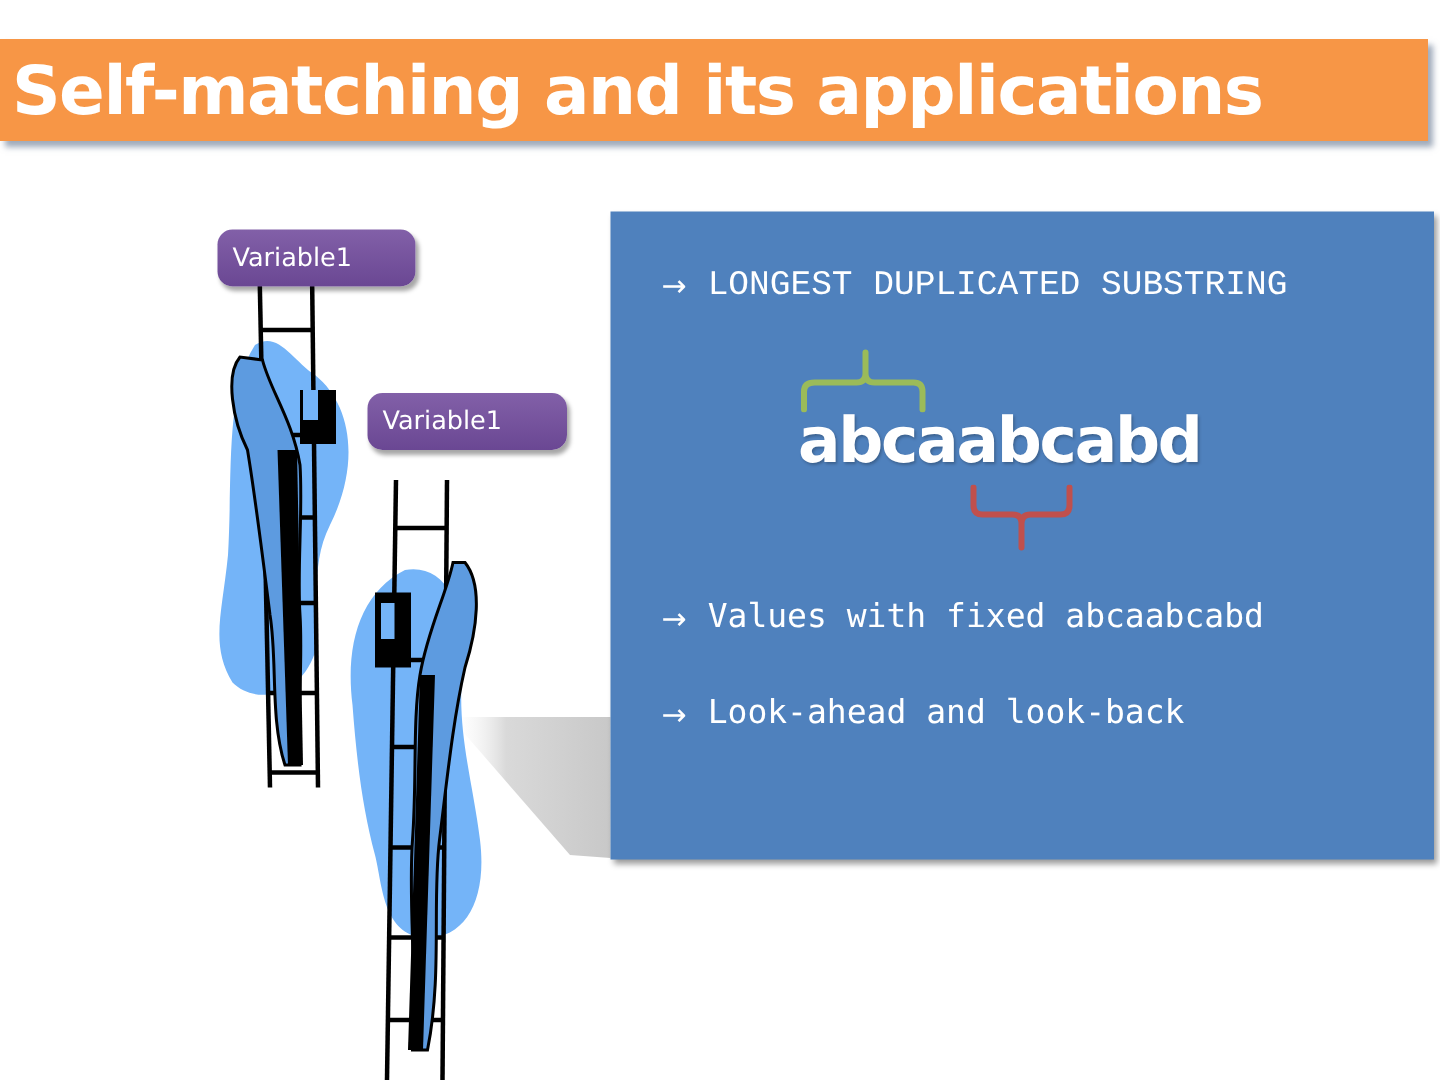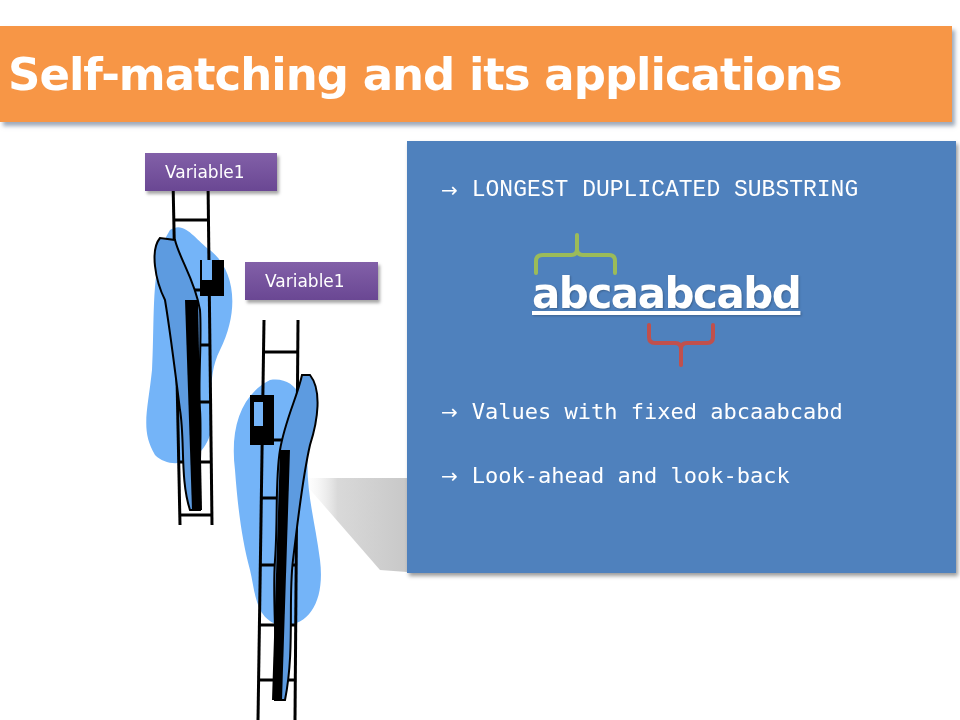--- a/index.html
+++ b/index.html
@@ -1,25 +1,25 @@
 <!DOCTYPE html>
 <html><head>
 <meta charset="utf-8">
 <style>
   html, body { margin:0; padding:0; }
   body { width:960px; height:720px; background:#ffffff; position:relative; overflow:hidden; font-family:"DejaVu Sans", sans-serif; }
-  .title-bar { position:absolute; left:0; top:26px; width:952px; height:96px; background:#f79646; box-shadow:3px 4px 4px rgba(80,100,130,0.55); display:flex; align-items:center; }
+  .title-bar { position:absolute; left:0; top:26px; width:952px; height:68px; background:#f79646; box-shadow:3px 4px 4px rgba(80,100,130,0.55); display:flex; align-items:center; }
   .title-text { color:#ffffff; font-family:"DejaVu Sans", sans-serif; font-weight:bold; font-size:45px; letter-spacing:-1px; margin-left:8px; white-space:nowrap; }
-  .label-box { position:absolute; height:38px; background:linear-gradient(#8260a8,#6a4793); color:#fff; font-family:"DejaVu Sans", sans-serif; font-size:17px; display:flex; align-items:center; padding-left:20px; box-sizing:border-box; box-shadow:2px 3px 3px rgba(0,0,0,0.35); }
+  .label-box { position:absolute; height:38px; background:linear-gradient(#8260a8,#6a4793); color:#fff; font-family:"DejaVu Sans", sans-serif; font-size:17px; display:flex; align-items:center; padding-left:10px; box-sizing:border-box; box-shadow:2px 3px 3px rgba(0,0,0,0.35);border-radius:10px; }
   .shadow-wedge { position:absolute; left:0; top:0; }
   .panel { position:absolute; left:407px; top:141px; width:549px; height:432px; background:#4f81bd; box-shadow:2px 3px 4px rgba(0,0,0,0.4); }
   .bullet { position:absolute; left:34px; color:#fff; font-family:"DejaVu Sans Mono", monospace; font-size:22px; white-space:nowrap; display:flex; align-items:center; }
   .bullet .arrow { margin-right:14px; font-family:"DejaVu Sans", sans-serif; font-size:20px; }
   .bullet.caps { font-family:"Liberation Mono", monospace; font-size:23px; }
-  .example-string { position:absolute; left:125px; top:128px; color:#fff; font-family:"DejaVu Sans", sans-serif; font-weight:bold; font-size:42px; letter-spacing:-1.5px; text-shadow:1px 1px 2px rgba(0,0,0,0.25);text-decoration:underline; }
+  .example-string { position:absolute; left:125px; top:128px; color:#fff; font-family:"DejaVu Sans", sans-serif; font-weight:bold; font-size:42px; letter-spacing:-1.5px; text-shadow:1px 1px 2px rgba(0,0,0,0.25); }
   .brace { position:absolute; }
 </style>
 </head>
 <body>
 
 <div class="title-bar">
   <span class="title-text">Self-matching and its applications</span>
 </div>
 
 <svg class="shadow-wedge" width="960" height="720">

